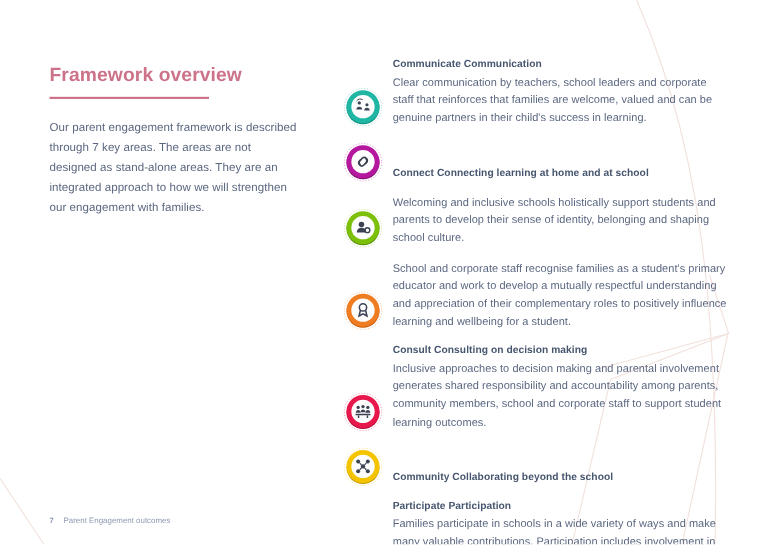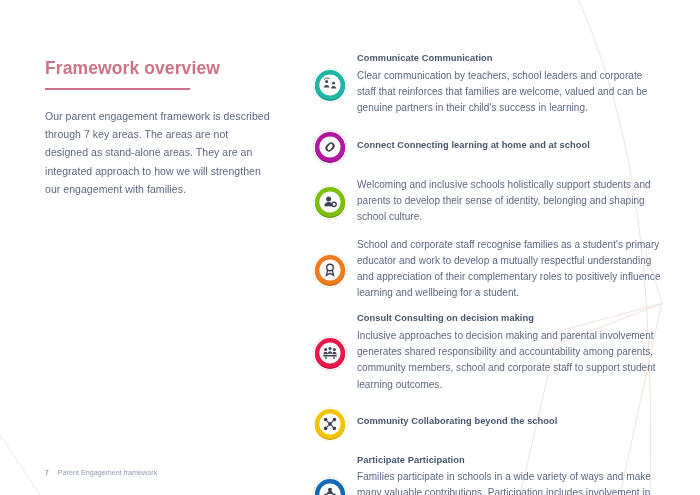--- a/index.html
+++ b/index.html
@@ -60,21 +60,21 @@
 
   
   .list {
     position: absolute;
     left: 312px;
     top: 52px;
     width: 350px;
   }
   .item {
     display: flex;
-    align-items: center;
+    align-items: flex-end;
     margin-bottom: 11px;
   }
   .badge-wrap {
     flex: 0 0 auto;
     width: 42px;
     padding-top: 2px;
   }
   .badge {
     position: relative;
     width: 37px;
@@ -303,16 +303,16 @@
       <div class="item-body">
         <p class="item-title">Participate Participation</p>
         <p class="item-desc">Families participate in schools in a wide variety of ways and make many valuable contributions. Participation includes involvement in school-based activities, engagement in school-based learning, as well as activities that are not directly education-related.</p>
       </div>
     </div>
 
   </div>
 
   <div class="footer">
     <span class="footer-page-no">7</span>
-    <span class="footer-label">Parent Engagement framework</span>
+    <span class="footer-label">Parent Engagement outcomes</span>
   </div>
 
 </div>
 
 </body></html>

